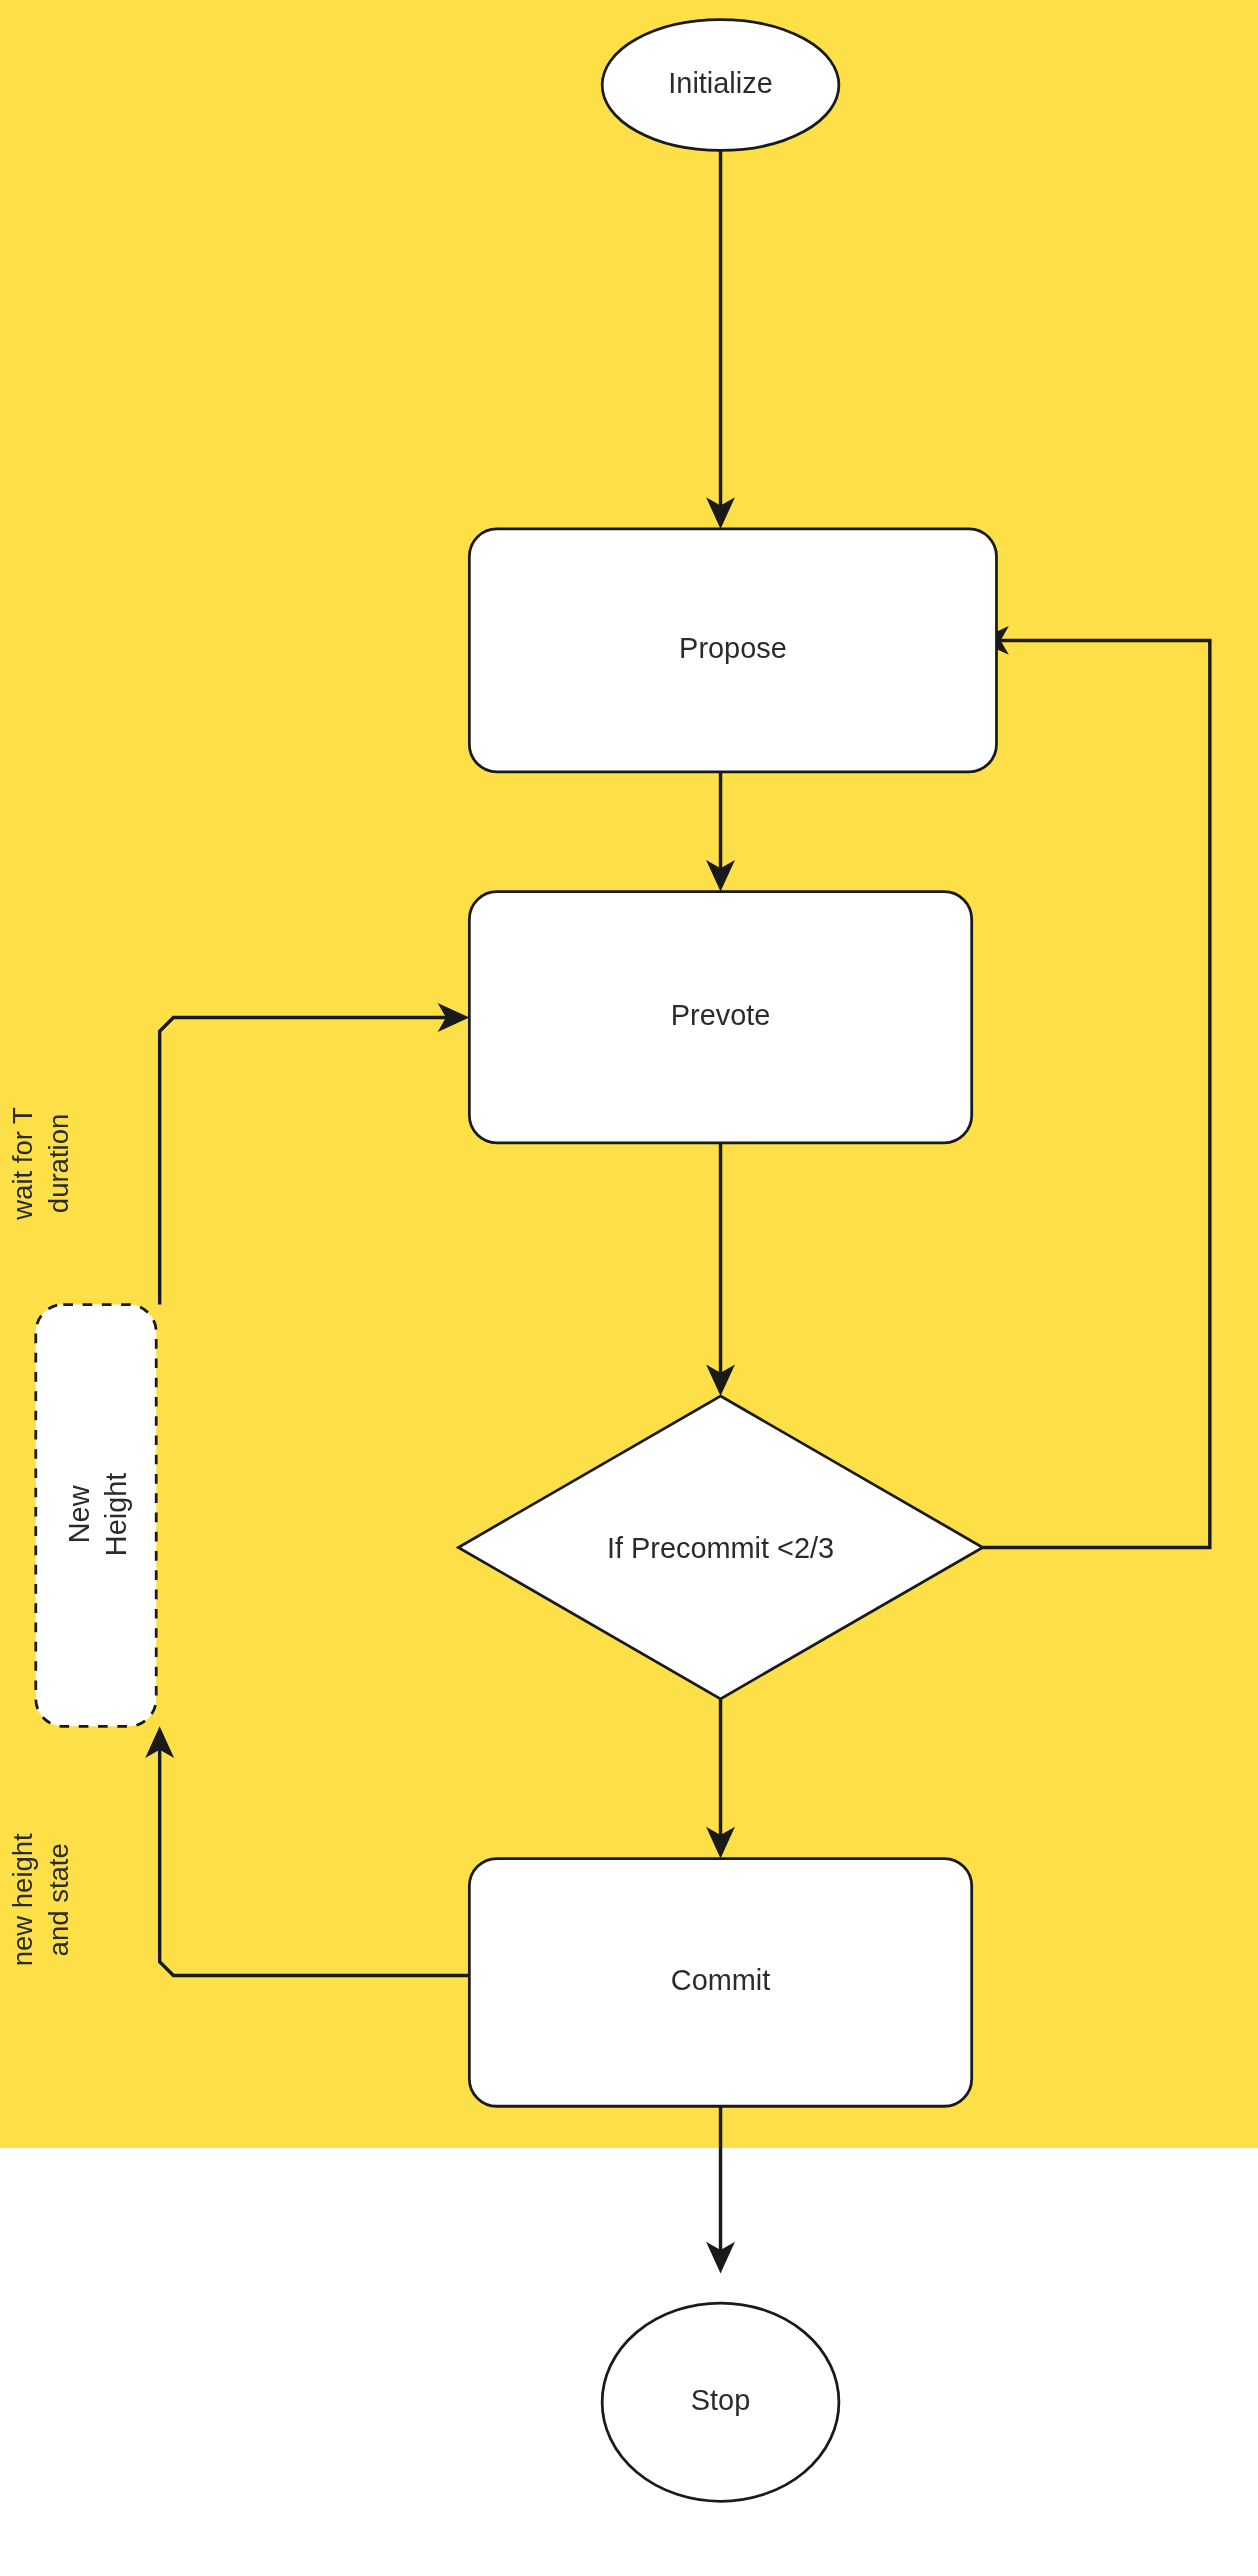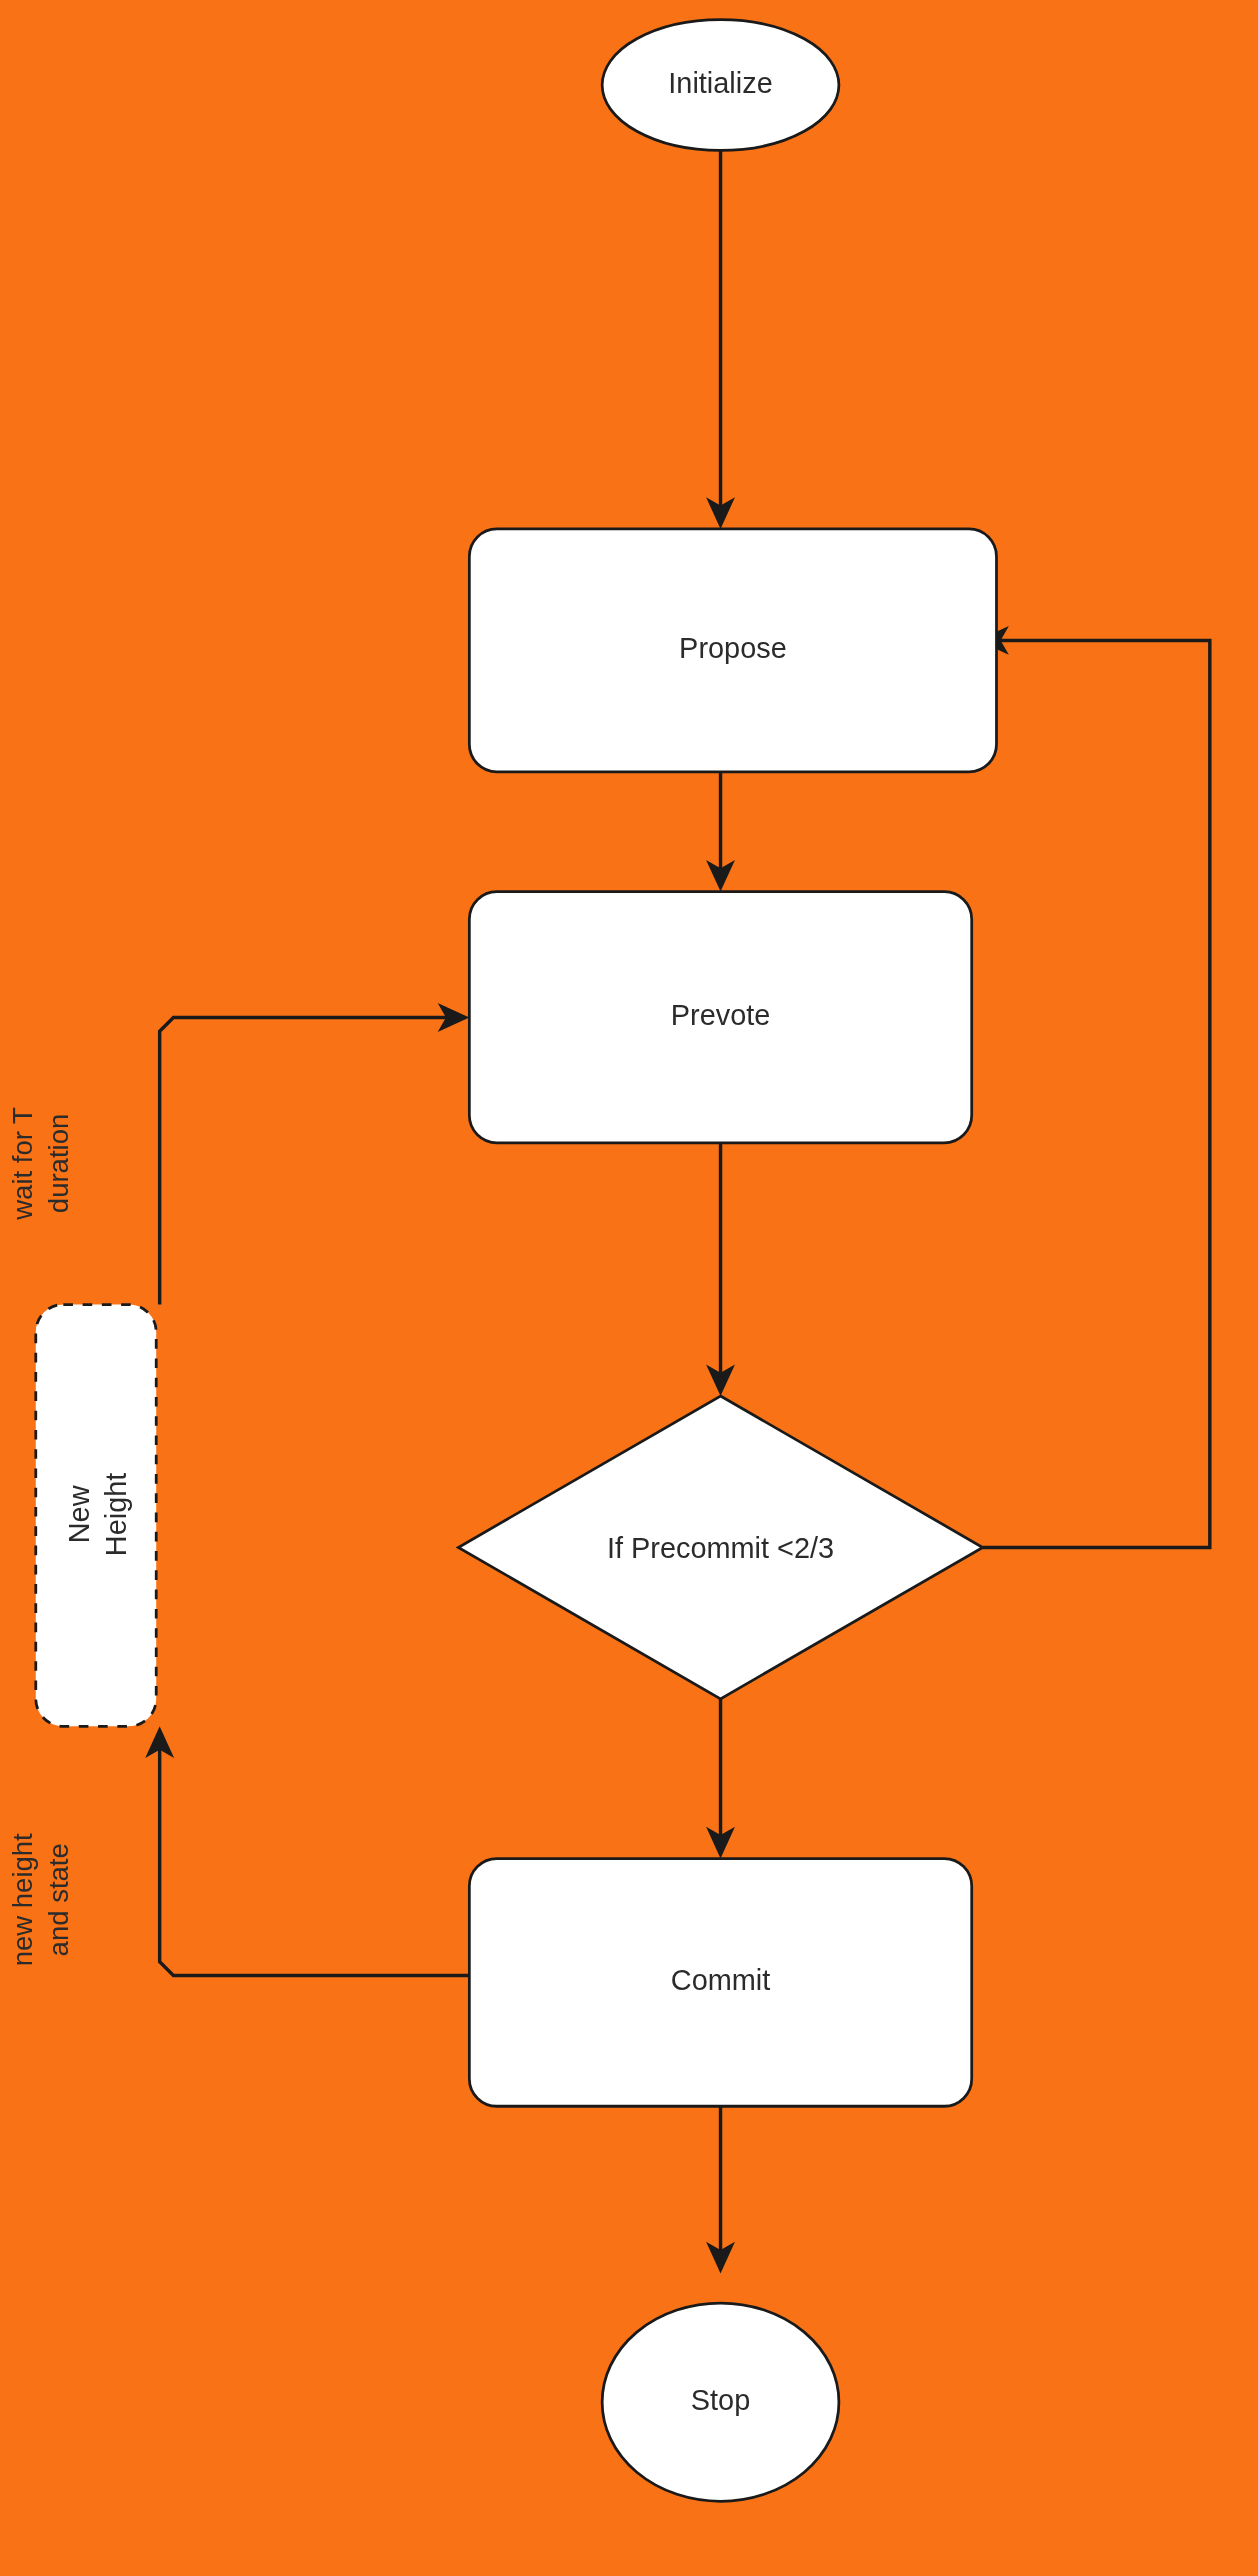--- a/index.html
+++ b/index.html
@@ -9,22 +9,22 @@
   }
   body {
     width: 1258px;
     height: 2576px;
     font-family: "Liberation Sans", sans-serif;
     overflow: hidden;
   }
   #flowchart-root {
     position: relative;
     width: 1258px;
-    height: 2576px;
-    background: #f97316;
+    height: 2148px;
+    background: #fde047;
   }
   svg#flow-svg {
     display: block;
     width: 1258px;
     height: 2576px;
   }
   .node-shape {
     fill: #ffffff;
     stroke: #1a1a1a;
     stroke-width: 4;

